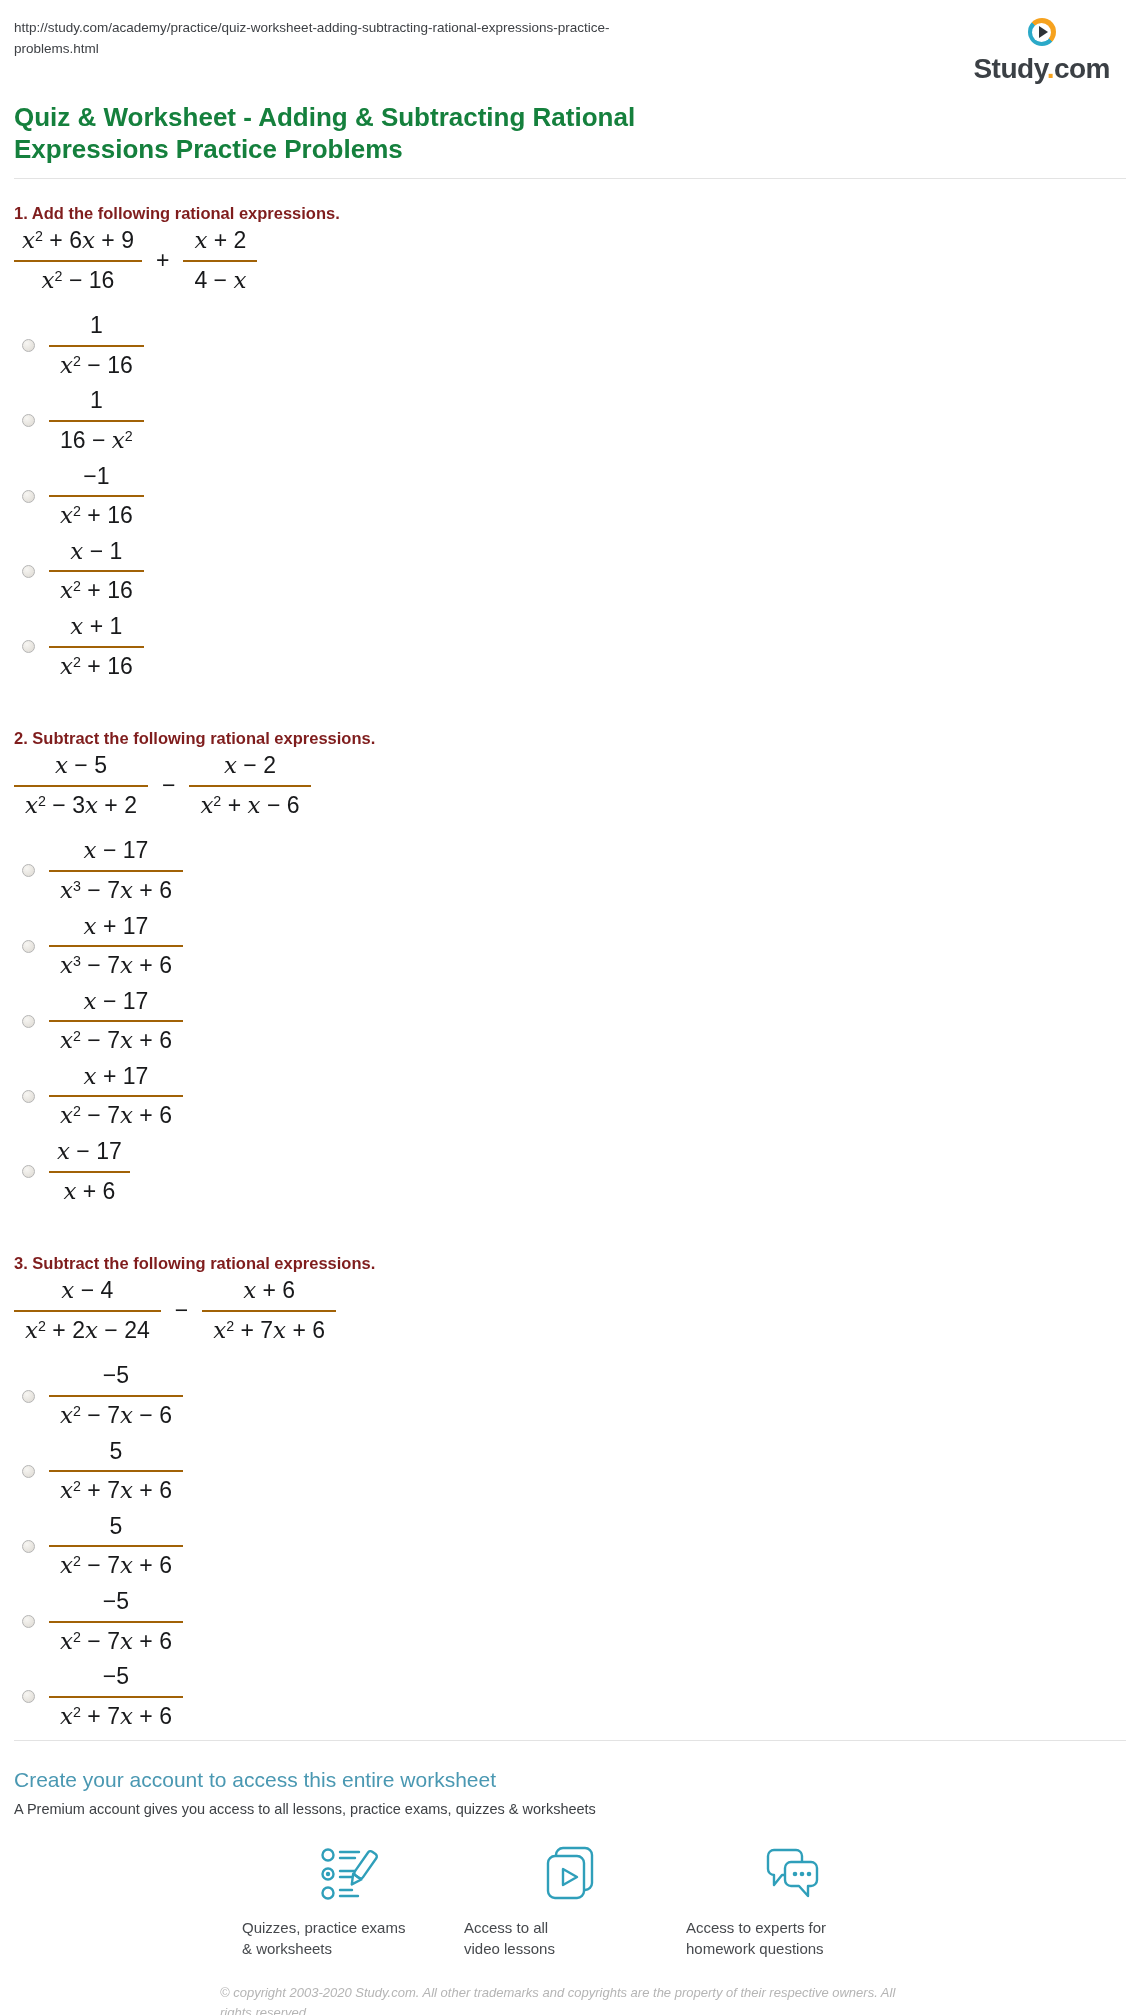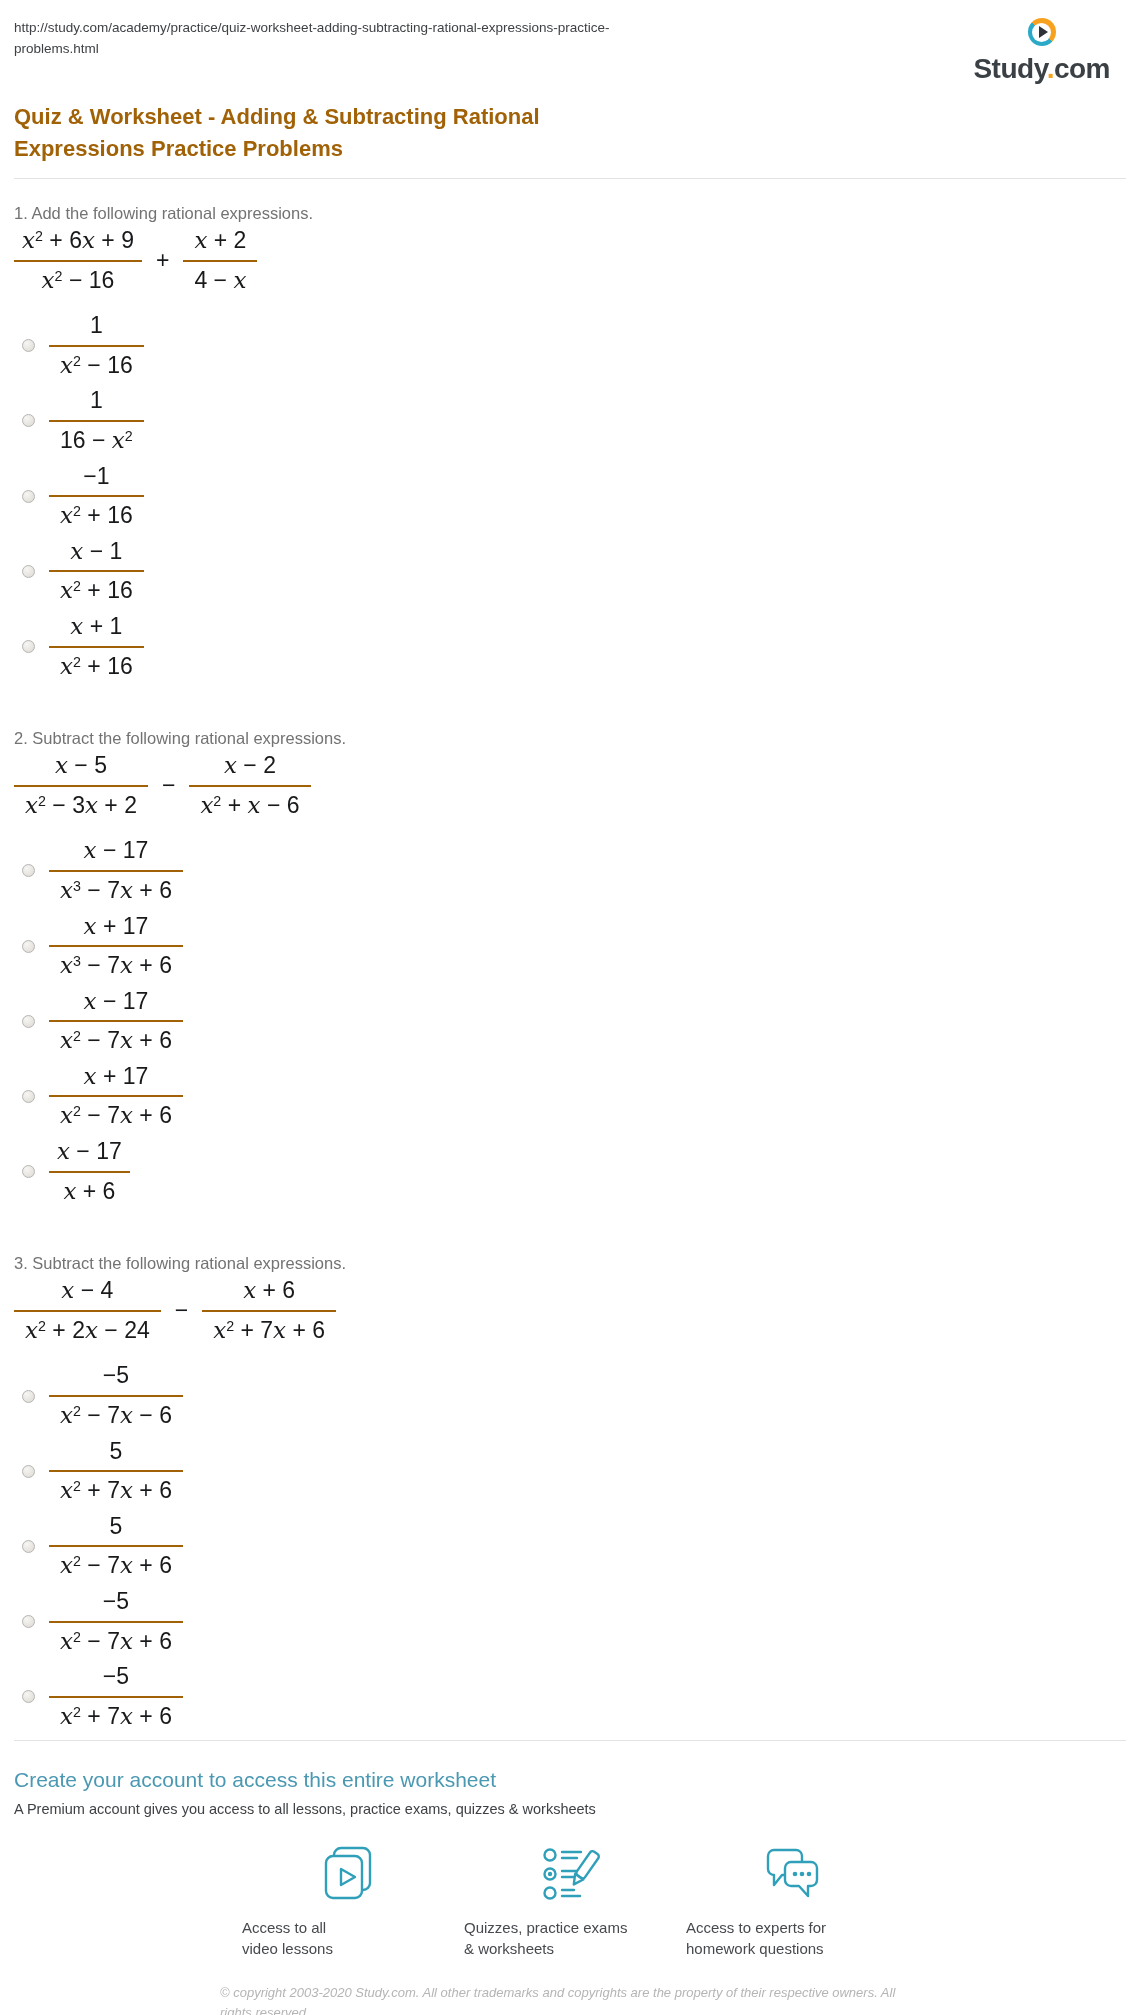--- a/index.html
+++ b/index.html
@@ -12,28 +12,28 @@
   .logo{display:flex;align-items:center;gap:7px;margin-right:16px;margin-top:1px;flex-direction:column;}
   .logo-mark{width:28px;height:28px;border-radius:50%;position:relative;flex:none;
     background:conic-gradient(from 315deg,#f6a21e 0 180deg,#2ba9c8 180deg 360deg);}
   .logo-mark::before{content:"";position:absolute;inset:4.5px;background:#fff;border-radius:50%;}
   .logo-mark::after{content:"";position:absolute;left:11px;top:8px;width:0;height:0;
     border-left:9px solid #2e3236;border-top:6px solid transparent;border-bottom:6px solid transparent;}
   .logo-text{font-size:28px;font-weight:bold;color:#3b4045;letter-spacing:-0.5px;}
   .logo-text .dot{color:#f6a21e;}
 
   
-  .title{margin:16px 0 0;font-size:22px;line-height:32px;font-weight:bold;color:#a16207;}
+  .title{margin:16px 0 0;font-size:26px;line-height:32px;font-weight:bold;color:#15803d;}
   .title span{display:block;}
   .rule{border:none;border-top:1px solid #e3e3e3;margin:13px 0 0;}
 
   
   .question{margin-top:46px;}
   .question.first{margin-top:24px;}
-  .prompt{font-size:16.5px;font-weight:normal;color:#737373;line-height:20px;}
+  .prompt{font-size:16.5px;font-weight:bold;color:#7f1d1d;line-height:20px;}
   .math{font-size:23px;line-height:1.2;color:#18191b;}
   .math i{font-family:"DejaVu Serif","Liberation Serif",serif;font-style:italic;}
   .math sup{font-size:0.62em;line-height:0;vertical-align:0.5em;}
   .frac{display:inline-flex;flex-direction:column;align-items:center;text-align:center;vertical-align:middle;}
   .frac .num{align-self:stretch;border-bottom:2px solid #a16207;padding:2px 8px 5px;white-space:nowrap;}
   .frac .den{margin:0 11px;padding:5px 0 2px;white-space:nowrap;}
   .expr{display:flex;align-items:center;margin-top:2px;width:max-content;}
   .op{padding:0 14px;font-size:23px;color:#18191b;}
   .options{margin-top:14px;}
   .option{display:flex;align-items:center;margin-top:4px;width:max-content;cursor:pointer;}
@@ -229,32 +229,20 @@
         </span>
       </div>
     </div>
   </section>
 
   <div class="footer">
     <div class="f-head">Create your account to access this entire worksheet</div>
     <div class="f-sub">A Premium account gives you access to all lessons, practice exams, quizzes &amp; worksheets</div>
 
     <div class="benefits">
-
-      <div class="benefit">
-        <svg width="62" height="62" viewBox="0 0 62 62">
-          <rect class="icon-stroke" x="17" y="5" width="36" height="42" rx="7"></rect>
-          <rect class="icon-fillwhite" x="9" y="13" width="36" height="42" rx="7"></rect>
-          <polygon class="icon-stroke" points="24,26 24,42 38,34"></polygon>
-        </svg>
-        <div class="b-label">
-          <span>Access to all</span>
-          <span>video lessons</span>
-        </div>
-      </div>
 
       <div class="benefit">
         <svg width="62" height="62" viewBox="0 0 62 62">
           <circle class="icon-stroke" cx="11" cy="12" r="5.5"></circle>
           <circle class="icon-stroke" cx="11" cy="31" r="5.5"></circle>
           <circle cx="11" cy="31" r="2.2" fill="#2f9fba"></circle>
           <circle class="icon-stroke" cx="11" cy="50" r="5.5"></circle>
           <line class="icon-stroke" x1="23" y1="9" x2="42" y2="9"></line>
           <line class="icon-stroke" x1="23" y1="15" x2="38" y2="15"></line>
           <line class="icon-stroke" x1="23" y1="28" x2="38" y2="28"></line>
@@ -267,20 +255,32 @@
           </g>
         </svg>
         <div class="b-label">
           <span>Quizzes, practice exams</span>
           <span>&amp; worksheets</span>
         </div>
       </div>
 
       <div class="benefit">
         <svg width="62" height="62" viewBox="0 0 62 62">
+          <rect class="icon-stroke" x="17" y="5" width="36" height="42" rx="7"></rect>
+          <rect class="icon-fillwhite" x="9" y="13" width="36" height="42" rx="7"></rect>
+          <polygon class="icon-stroke" points="24,26 24,42 38,34"></polygon>
+        </svg>
+        <div class="b-label">
+          <span>Access to all</span>
+          <span>video lessons</span>
+        </div>
+      </div>
+
+      <div class="benefit">
+        <svg width="62" height="62" viewBox="0 0 62 62">
           <path class="icon-stroke" d="M13 7 h22 a6 6 0 0 1 6 6 v13 a6 6 0 0 1 -6 6 H21 l-8 10 v-10 a6 6 0 0 1 -6 -6 V13 a6 6 0 0 1 6 -6 Z"></path>
           <path class="icon-fillwhite" d="M30 19 h20 a6 6 0 0 1 6 6 v12 a6 6 0 0 1 -6 6 h-3 v10 l-9 -10 h-8 a6 6 0 0 1 -6 -6 V25 a6 6 0 0 1 6 -6 Z"></path>
           <circle cx="34" cy="31" r="2.3" fill="#2f9fba"></circle>
           <circle cx="41" cy="31" r="2.3" fill="#2f9fba"></circle>
           <circle cx="48" cy="31" r="2.3" fill="#2f9fba"></circle>
         </svg>
         <div class="b-label">
           <span>Access to experts for</span>
           <span>homework questions</span>
         </div>

